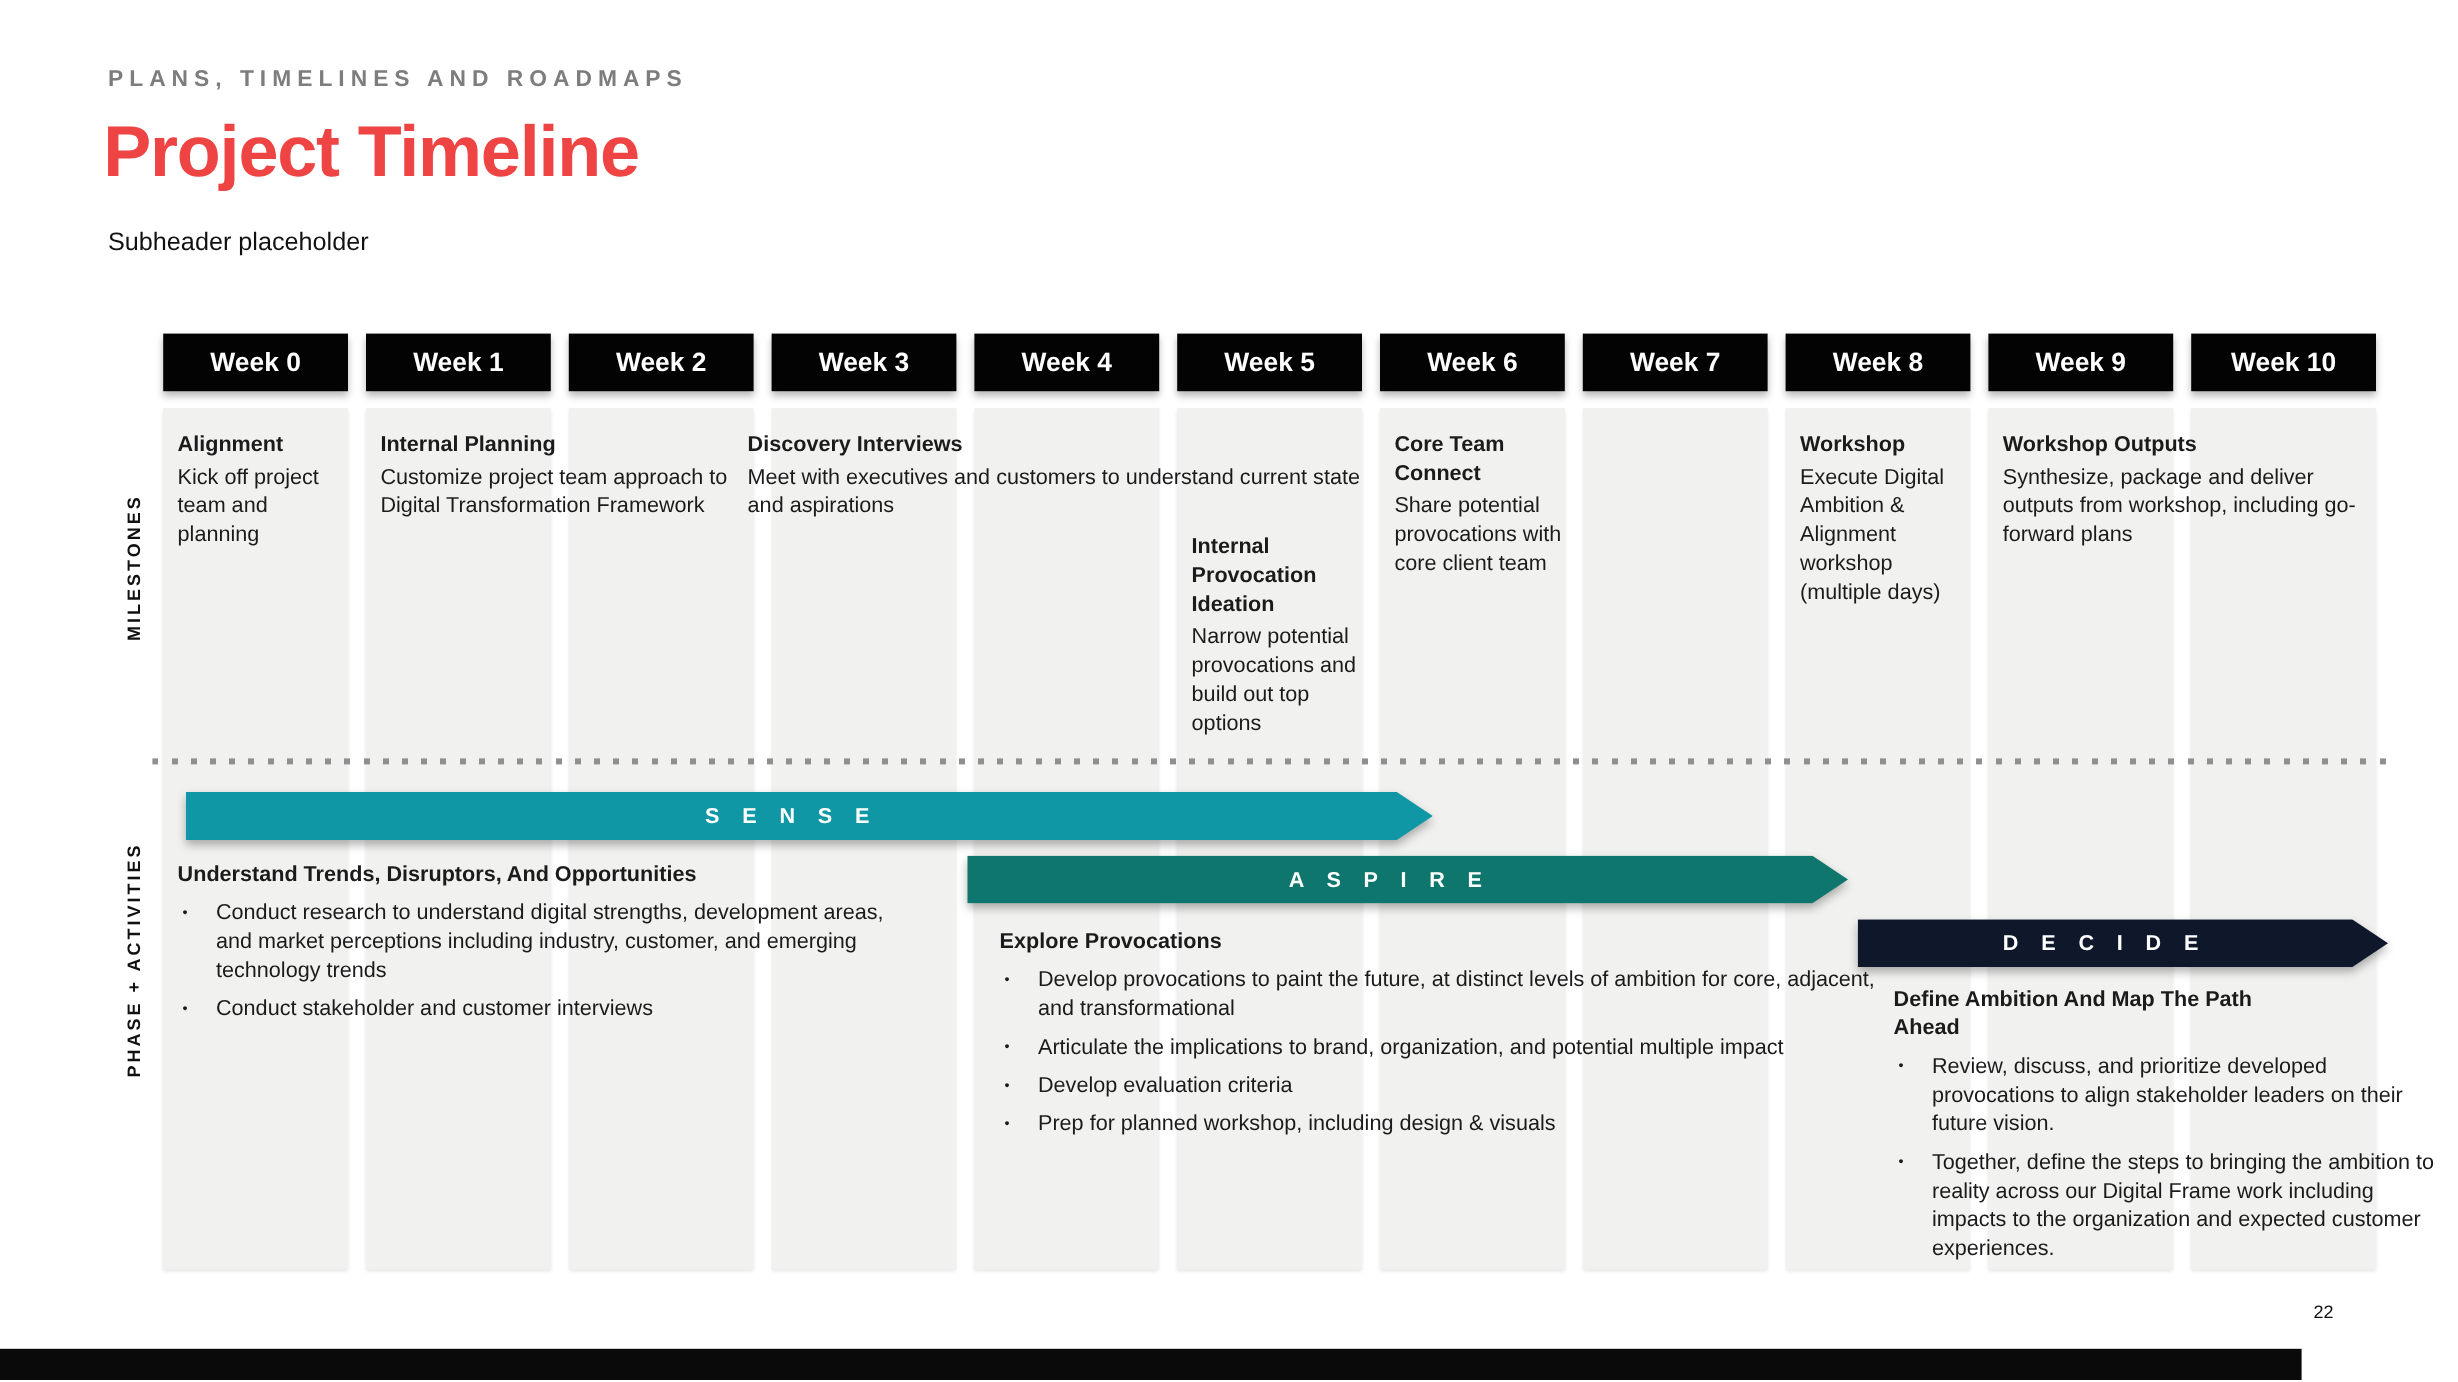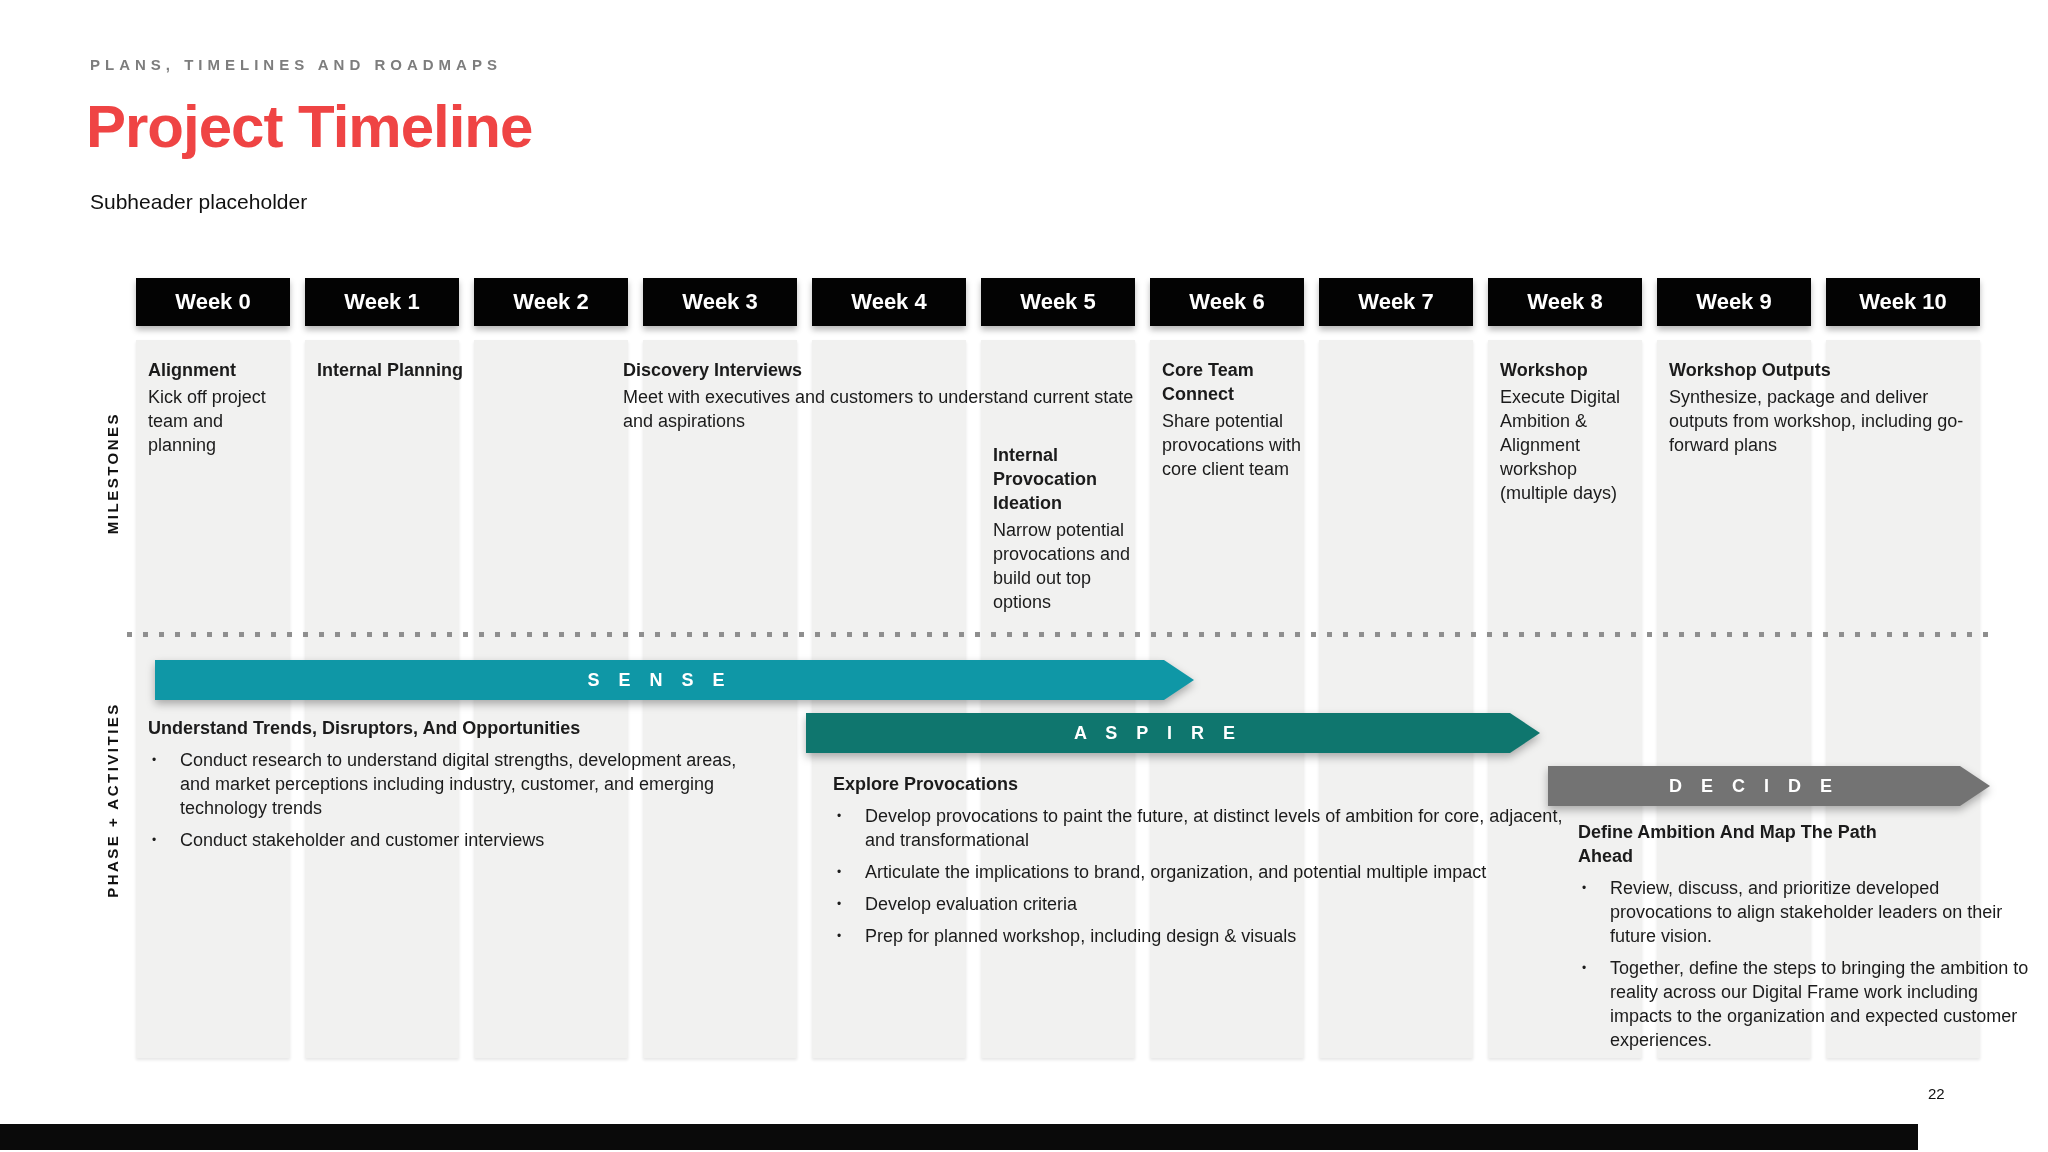--- a/index.html
+++ b/index.html
@@ -1,21 +1,21 @@
 <!DOCTYPE html>
 <html><head>
 <meta charset="utf-8">
 <style>
   html,body{margin:0;padding:0;background:#ffffff;}
   body{width:2048px;height:1152px;position:relative;overflow:hidden;
        font-family:"Liberation Sans",sans-serif;color:#1b1b1b;}
   .abs{position:absolute;}
 
   
-  .eyebrow{left:90px;top:56px;font-size:15px;font-weight:bold;letter-spacing:5px;color:#7d7d7d;}
+  .eyebrow{left:90px;top:56px;font-size:19px;font-weight:bold;letter-spacing:5px;color:#7d7d7d;}
   .title{left:86px;top:92px;font-size:60px;font-weight:bold;letter-spacing:-1px;color:#ef4444;}
   .subheader{left:90px;top:190px;font-size:21px;color:#111;}
 
   
   .col{position:absolute;top:278px;width:154px;height:780px;display:flex;flex-direction:column;}
   .col-header{height:48px;background:#030303;color:#fff;display:flex;align-items:center;justify-content:center;
               font-size:22px;font-weight:bold;box-shadow:0 4px 6px rgba(0,0,0,.28);}
   .col-bg{margin-top:14px;flex:1;background:#f1f1f0;box-shadow:0 2px 3px rgba(0,0,0,.10);}
 
   
@@ -119,20 +119,21 @@
 
 <div class="vlabel milestones">MILESTONES</div>
 <div class="vlabel phases">PHASE + ACTIVITIES</div>
 
 <div class="mblock pos-m0">
   <div class="mtitle">Alignment</div>
   <div class="mbody">Kick off project team and planning</div>
 </div>
 <div class="mblock pos-m1">
   <div class="mtitle">Internal Planning</div>
+  <div class="mbody">Customize project team approach to Digital Transformation Framework</div>
 </div>
 <div class="mblock pos-m2">
   <div class="mtitle">Discovery Interviews</div>
   <div class="mbody">Meet with executives and customers to understand current state and aspirations</div>
 </div>
 <div class="mblock pos-m3">
   <div class="mtitle">Internal Provocation Ideation</div>
   <div class="mbody">Narrow potential provocations and build out top options</div>
 </div>
 <div class="mblock pos-m4">
@@ -154,21 +155,21 @@
   <div class="arrow-inner" style="background: rgb(15, 151, 166);">
     <span class="arrow-label">S E N S E</span>
   </div>
 </div>
 <div class="arrow arrow-aspire">
   <div class="arrow-inner" style="background: #0f766e;">
     <span class="arrow-label">A S P I R E</span>
   </div>
 </div>
 <div class="arrow arrow-decide">
-  <div class="arrow-inner" style="background: #737373;">
+  <div class="arrow-inner" style="background: #0f172a;">
     <span class="arrow-label">D E C I D E</span>
   </div>
 </div>
 
 <div class="pblock pos-sense">
   <div class="pheading">Understand Trends, Disruptors,  And Opportunities</div>
   <div class="bullet">
       <span class="marker">•</span>
       <span class="bullet-text">Conduct research to understand digital strengths, development areas, and market perceptions including industry, customer, and emerging technology trends</span>
     </div>

